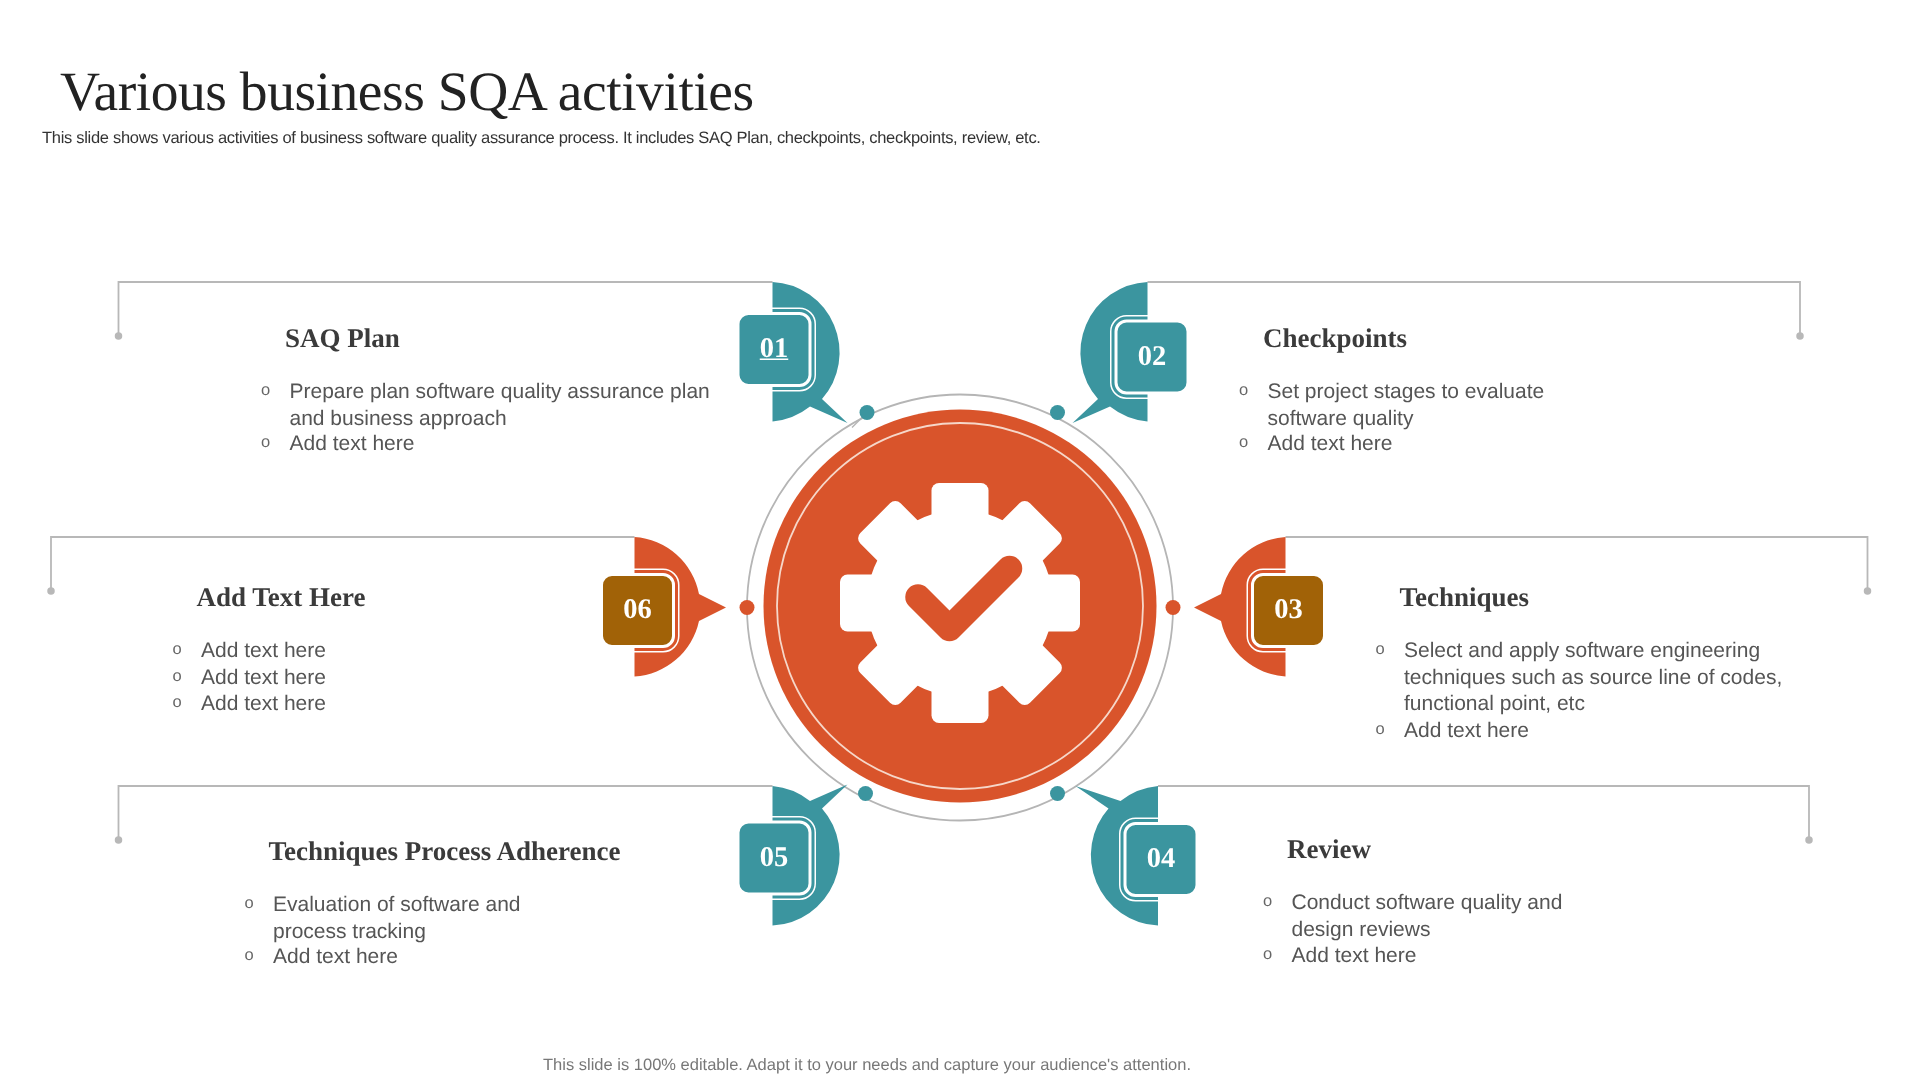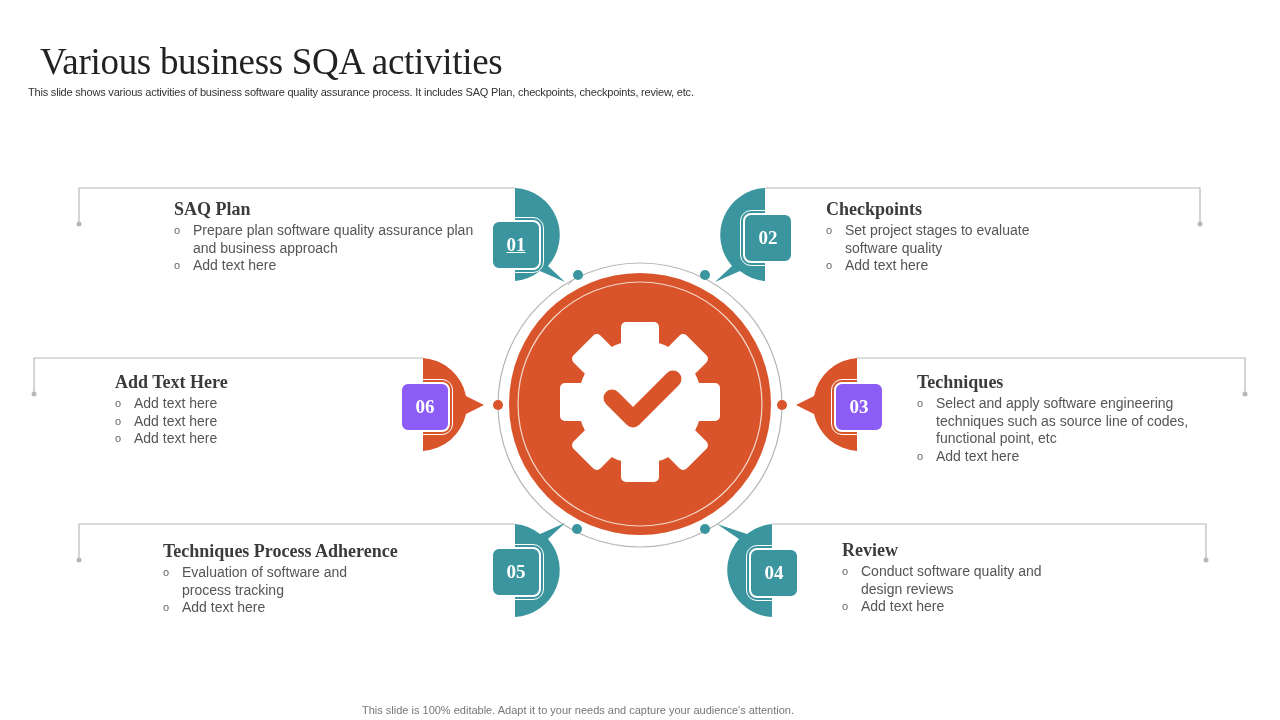--- a/index.html
+++ b/index.html
@@ -2,28 +2,28 @@
 <html><head>
 <meta charset="utf-8">
 <style>
   html, body { margin:0; padding:0; }
   body { width:1280px; height:720px; background:#ffffff; position:relative; overflow:hidden; font-family:"Liberation Sans", sans-serif; }
   .title { position:absolute; left:28px; top:28px; font-family:"Liberation Serif", serif; font-size:37px; color:#222; letter-spacing:-0.3px; margin:12px; font-weight:normal; }
   .subtitle { position:absolute; left:28px; top:86px; font-size:11px; color:#333; letter-spacing:-0.2px; }
   .footer { position:absolute; left:0; width:1156px; text-align:center; top:704px; font-size:11px; color:#777; }
   svg.art { position:absolute; left:0; top:0; }
   .block { position:absolute; }
-  .block h3 { margin:0; font-family:"Liberation Serif", serif; font-weight:bold; font-size:18px; color:#3b3b3b; line-height:22px; }
+  .block h3 { margin:16px; font-family:"Liberation Serif", serif; font-weight:bold; font-size:18px; color:#3b3b3b; line-height:22px; }
   .block ul { list-style:none; margin:2px 0 0 0; padding:0; }
   .block li { position:relative; padding-left:19px; font-size:14px; color:#555; line-height:17.6px; }
   .block li .bul { position:absolute; left:0; top:0; font-size:11px; color:#666; }
   .num { position:absolute; width:46px; height:46px; border-radius:8px; border:2px solid #fff; box-shadow:0 0 0 1px rgba(255,255,255,0.0); display:flex; align-items:center; justify-content:center; font-family:"Liberation Serif", serif; font-weight:bold; font-size:19px; color:#fff; }
   .num::after { content:""; position:absolute; left:-5px; top:-5px; right:-5px; bottom:-5px; border:1.5px solid #fff; border-radius:11px; }
   .teal { background:#3b959f; }
-  .orange { background:#8b5cf6; }
+  .orange { background:#a16207; }
 </style>
 </head>
 <body>
 
 <h1 class="title">Various business SQA activities</h1>
 <div class="subtitle">This slide shows various activities of business software quality assurance process. It includes SAQ Plan, checkpoints, checkpoints, review, etc.</div>
 
 <svg class="art" width="1280" height="720" viewBox="0 0 1280 720">
 
   <g stroke="#b8b8b8" stroke-width="1.2" fill="none">
@@ -99,21 +99,21 @@
         <rect x="-19" y="-80" width="38" height="30" rx="5"></rect>
         <rect x="-19" y="50" width="38" height="30" rx="5"></rect>
         <rect x="-80" y="-19" width="30" height="38" rx="5"></rect>
         <rect x="50" y="-19" width="30" height="38" rx="5"></rect>
       </g>
     </g>
     <polyline points="-28,-4 -7,17 33,-23" fill="none" stroke="#d9542b" stroke-width="17" stroke-linecap="round" stroke-linejoin="round"></polyline>
   </g>
 </svg>
 
-<div class="num teal" style="left:491px;top:220px;text-decoration:underline;">01</div>
+<div class="num teal" style="left:491px;top:208px;text-decoration:underline;">01</div>
 <div class="num teal" style="left:743px;top:213px;">02</div>
 <div class="num orange" style="left:834px;top:382px;">03</div>
 <div class="num teal" style="left:749px;top:548px;">04</div>
 <div class="num teal" style="left:491px;top:547px;font-family:Liberation Serif, serif;">05</div>
 <div class="num orange" style="left:400px;top:382px;">06</div>
 
 <div class="block" style="left:174px;top:198px;width:300px;">
   <h3>SAQ Plan</h3>
   <ul>
     <li><span class="bul">o</span><span>Prepare plan software quality assurance plan and  business approach</span></li>

